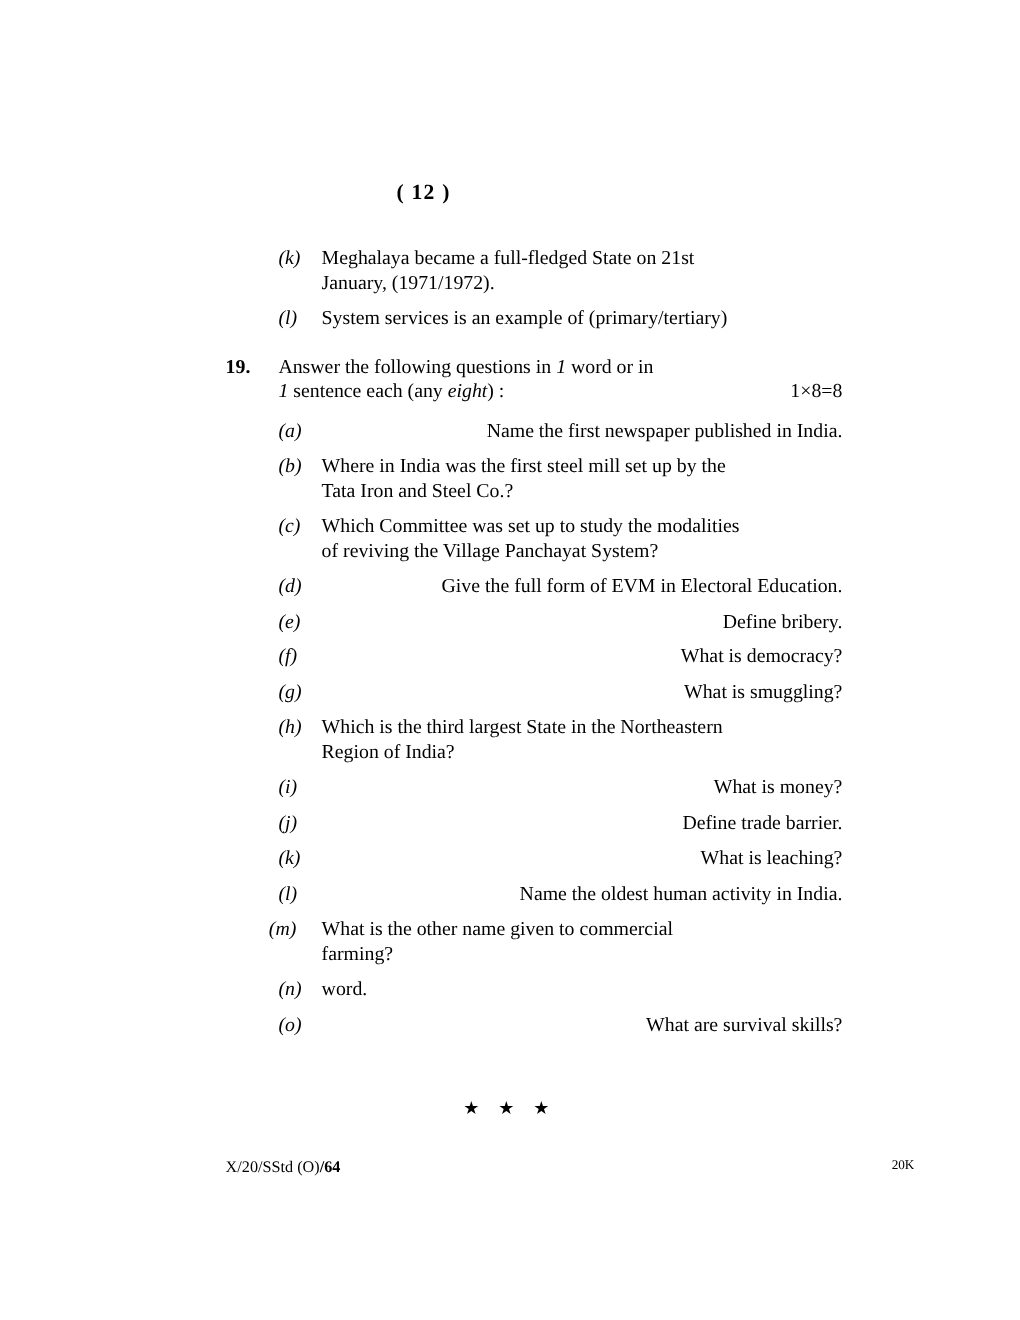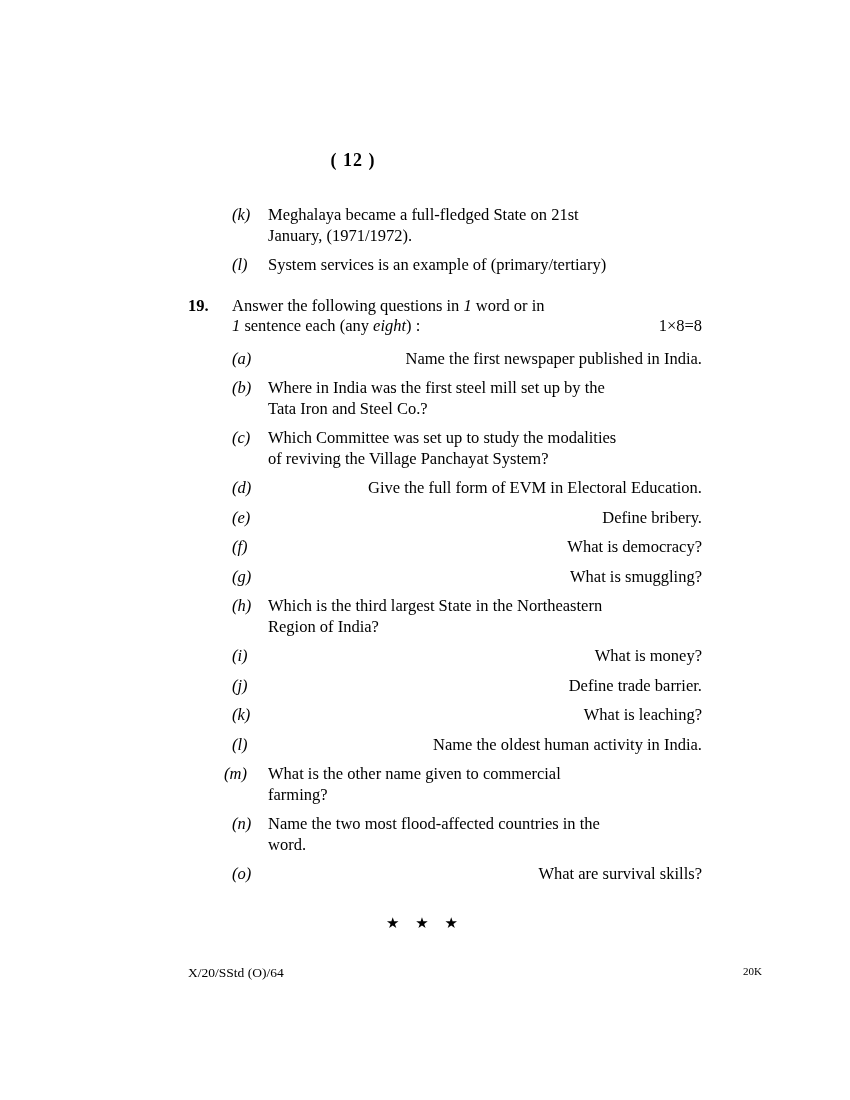--- a/index.html
+++ b/index.html
@@ -107,21 +107,21 @@
     color: #000000;
   }
 
   
   .footer-left {
     position: absolute;
     top: 965px;
     left: 188px;
     font-size: 13.5px;
   }
-  .footer-left b { font-weight: normal; }
+  .footer-left b { font-weight: bold; }
   .footer-right {
     position: absolute;
     top: 965px;
     left: 702px;
     width: 60px;
     text-align: right;
     font-size: 11px;
   }
 </style>
 </head>
@@ -254,21 +254,20 @@
         <span class="body">
           <span>What is the other name given to commercial</span>
           <span class="lastline">farming?</span>
         </span>
       </div>
       <div class="gap-sm"></div>
 
       <div class="row">
         <span class="label">(n)</span>
         <span class="body">
-          <span>Name the two most flood-affected countries in the</span>
           <span class="lastline">word.</span>
         </span>
       </div>
       <div class="gap-sm"></div>
 
       <div class="row">
         <span class="label">(o)</span>
         <span class="body one-line">What are survival skills?</span>
       </div>
 

